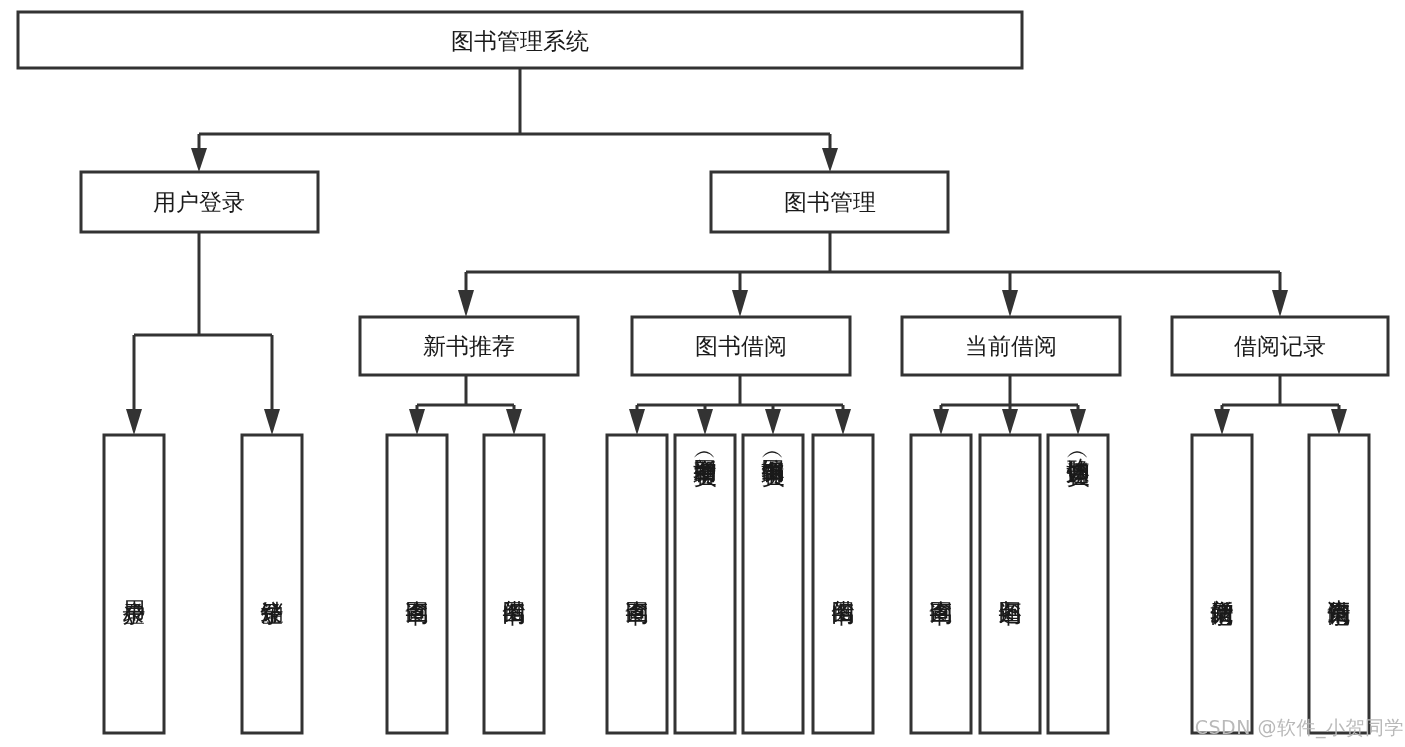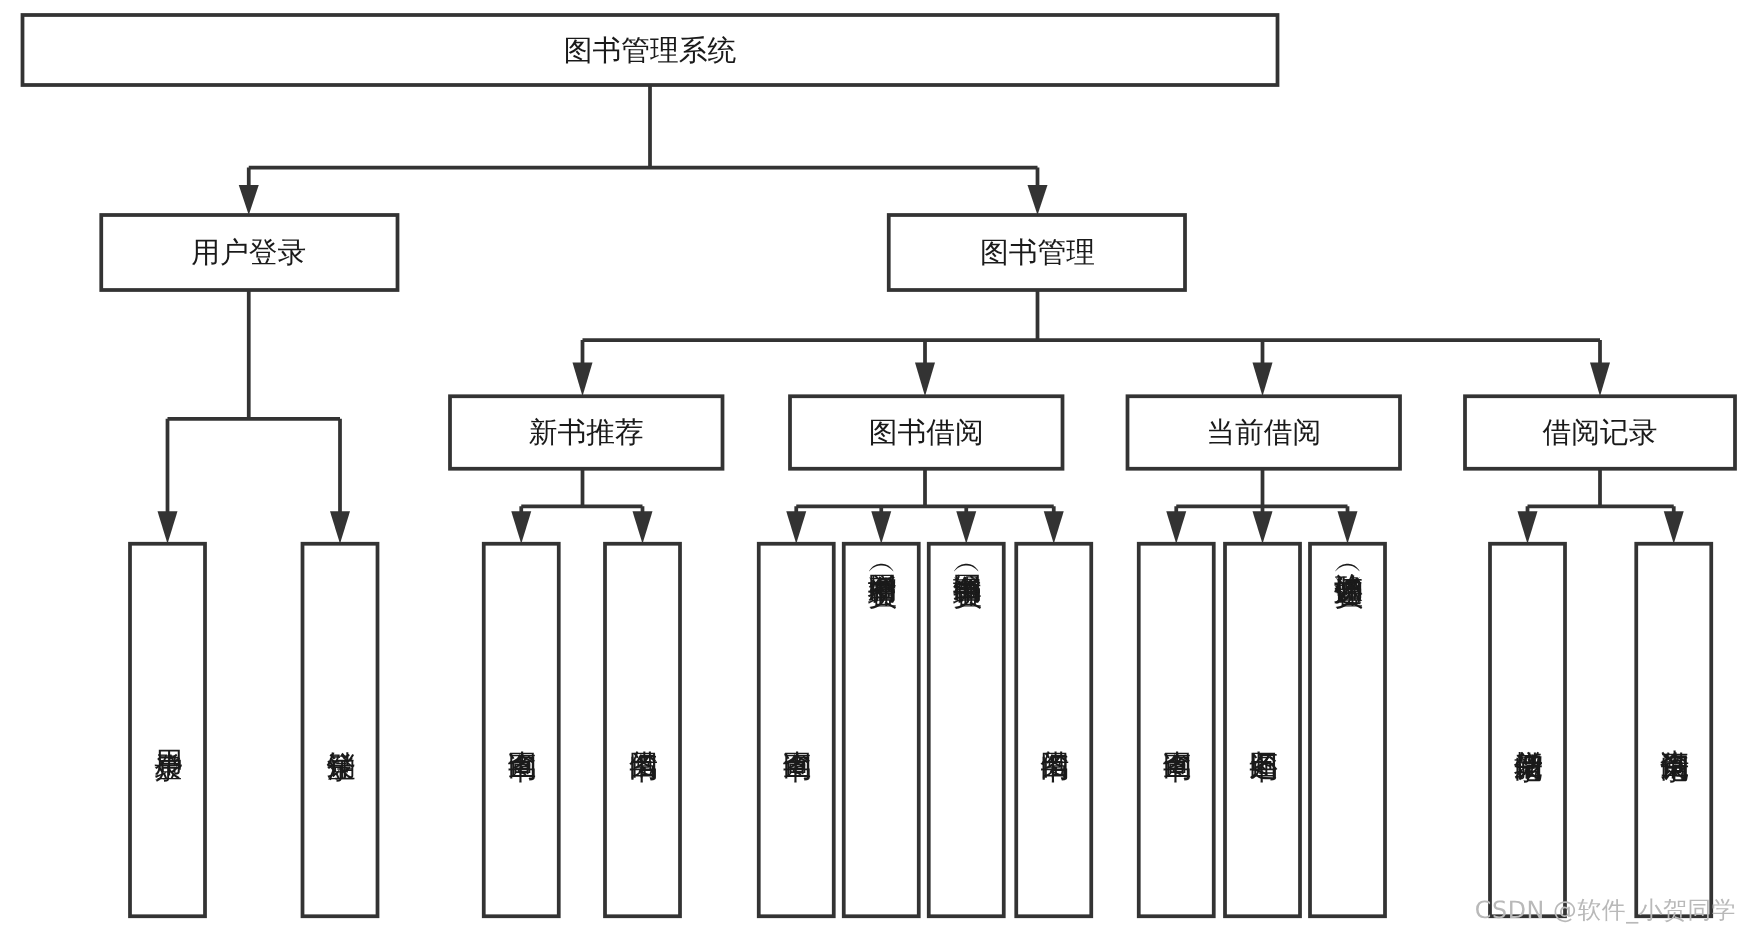--- a/index.html
+++ b/index.html
@@ -63,21 +63,21 @@
     font-family: "DejaVu Sans", "Liberation Sans", sans-serif;
     font-size: 23px;
     line-height: 1.08;
     color: #1a1a1a;
     letter-spacing: 1px;
     white-space: nowrap;
     text-align: center;
   }
   .watermark {
     position: absolute;
-    right: 16px;
+    right: 1px;
     bottom: 6px;
     font-family: "DejaVu Sans", "Liberation Sans", sans-serif;
     font-size: 19px;
     color: #b9b9b9;
     letter-spacing: 0.5px;
     white-space: nowrap;
     pointer-events: none;
   }
 </style>
 </head>

